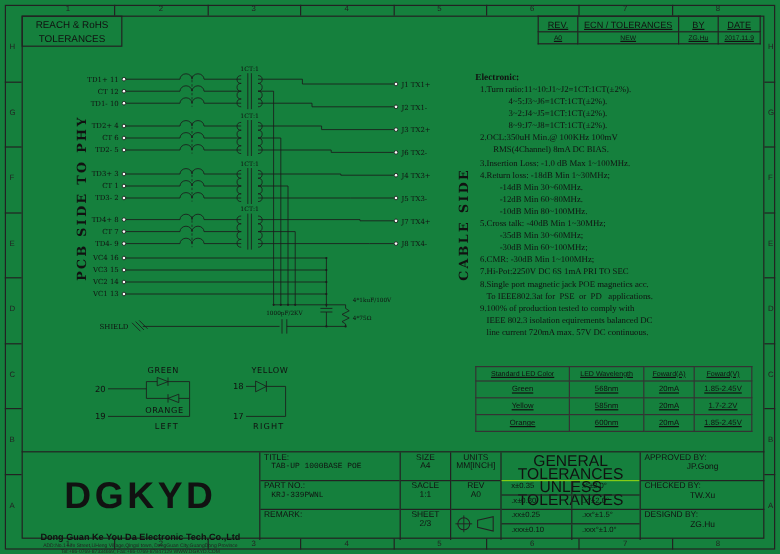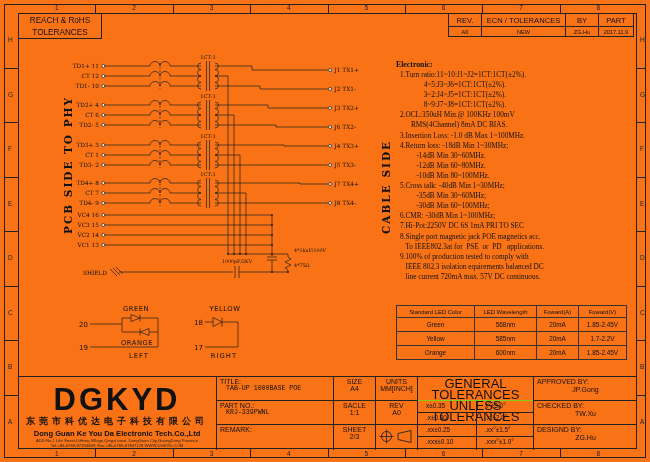--- a/index.html
+++ b/index.html
@@ -1,27 +1,27 @@
 <!DOCTYPE html>
 <html><head>
 <meta charset="utf-8">
 <style>
   html,body{margin:0;padding:0;background:#888;}
   *{box-sizing:border-box;}
-  .page{position:relative;width:650px;height:462px;background:#f97316;color:#111;
+  .page{position:relative;width:650px;height:462px;background:#15803d;color:#111;
         font-family:"Liberation Sans",sans-serif;overflow:hidden;}
   .outer-border{position:absolute;left:4px;top:4px;width:642px;height:454px;border:1px solid #222;}
   .inner-frame{position:absolute;left:18px;top:13px;width:619px;height:436px;border:1px solid #222;}
   .ruler-num{position:absolute;font-size:6.5px;text-align:center;color:#222;}
   .ruler-letter{position:absolute;font-size:6.5px;color:#222;}
   .tickv{position:absolute;width:1px;background:#222;}
   .tickh{position:absolute;height:1px;background:#222;}
   .reach-box{position:absolute;left:18px;top:13px;width:84px;height:26px;border:1px solid #222;
              text-align:center;font-size:8.2px;line-height:12px;padding-top:1px;}
-  table{border-collapse:collapse;}
+  table{border-collapse:collapse;text-decoration:underline;}
   .rev-table{position:absolute;left:448px;top:13px;}
   .rev-table th{border:1px solid #222;font-size:7.6px;font-weight:normal;height:13px;padding:0 2px;}
   .rev-table td{border:1px solid #222;font-size:5.6px;height:10px;text-align:center;padding:0 2px;}
   .elec{position:absolute;left:396px;top:60px;width:240px;}
   .elec-head{font-family:"Liberation Serif",serif;font-weight:bold;font-size:7.8px;}
   .elec pre{margin:1px 0 0 4px;font-family:"Liberation Serif",serif;font-size:7.3px;line-height:10.1px;}
   .led-title{position:absolute;left:400px;top:288px;width:230px;text-align:center;font-size:10.5px;}
   .led-table{position:absolute;left:396px;top:305px;}
   .led-table th{border:1px solid #333;font-size:5.9px;font-weight:normal;height:12px;padding:0 1px;}
   .led-table td{border:1px solid #333;font-size:6.4px;height:14px;text-align:center;padding:0 2px;}
@@ -44,23 +44,23 @@
   .cen .val2{font-size:7px;}
   .tol-head{height:24px;border-bottom:1px solid #84cc16;text-align:center;font-size:13px;line-height:11px;padding-top:1px;}
   .tol-row{height:12px;border-bottom:1px solid #222;position:relative;}
   .tol-row:last-child{height:13px;border-bottom:none;}
   .tol-cell{position:absolute;top:0;height:100%;font-size:6.4px;padding:1px 0 0 8px;}
   .tol-a{left:0;width:58px;}
   .tol-b{left:58px;width:58px;border-left:1px solid #222;}
   .appr-row{position:relative;}
   .appr-row .lab{font-size:7px;}
   .appr-name{text-align:center;font-size:7px;margin-top:1px;}
-  .logo{font-size:31px;font-weight:bold;letter-spacing:3px;line-height:30px;margin-top:8px;}
+  .logo{font-size:31px;font-weight:bold;letter-spacing:3px;line-height:30px;margin-top:21px;}
   .cn{font-size:9px;font-weight:bold;letter-spacing:4px;white-space:nowrap;}
-  .en{font-size:7.6px;font-weight:bold;white-space:nowrap;margin-top:1px;}
+  .en{font-size:7.6px;font-weight:bold;white-space:nowrap;margin-top:15px;}
   .addr{font-size:4.2px;line-height:5px;white-space:nowrap;overflow:hidden;color:#222;}
 </style>
 </head>
 <body>
 
 <div class="page">
   <div class="outer-border"></div>
   <div class="inner-frame"></div>
   <div id="ruler">
       <div class="ruler-num" style="left:18px;top:4px;width:77.375px;">1</div>
@@ -129,21 +129,21 @@
     <div>REACH &amp; RoHS</div>
     <div>TOLERANCES</div>
   </div>
 
   <table class="rev-table">
     <tbody>
         <tr>
       <th style="width:33px">REV.</th>
       <th style="width:84px">ECN / TOLERANCES</th>
       <th style="width:33px">BY</th>
-      <th style="width:35px">PART</th>
+      <th style="width:35px">DATE</th>
     </tr>
     <tr>
       <td>A0</td>
       <td>NEW</td>
       <td>ZG.Hu</td>
       <td>2017.11.9</td>
     </tr>
   </tbody>
     </table>
 
@@ -386,21 +386,20 @@
           <td>600nm</td>
           <td>20mA</td>
           <td>1.85-2.45V</td>
         </tr>
       </tbody>
   </table>
 
   <div class="tblock">
     <div class="col c-company">
       <div class="logo">DGKYD</div>
-      <div class="cn">东莞市科优达电子科技有限公司</div>
       <div class="en">Dong Guan Ke You Da Electronic Tech.Co.,Ltd</div>
       <div class="addr">ADD:No.1 Life Street,LiHeng Village,Qingxi town, DongGuan City,GuangDong Province</div>
       <div class="addr">Tel:+86-0769-87334669; Fax:+86-0769-87847129  WWW.DGKYD.COM</div>
     </div>
     <div class="col c-title">
       <div class="row24">
         <div class="lab">TITLE:</div>
         <div class="val">TAB-UP 1000BASE POE</div>
       </div>
       <div class="row24">

